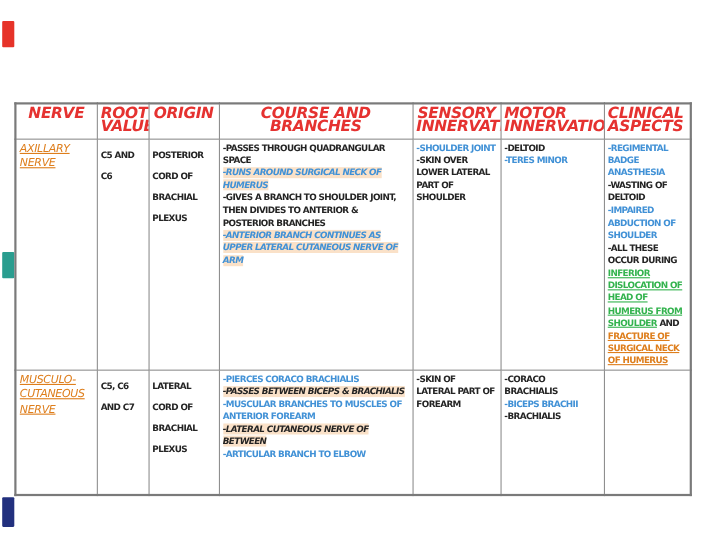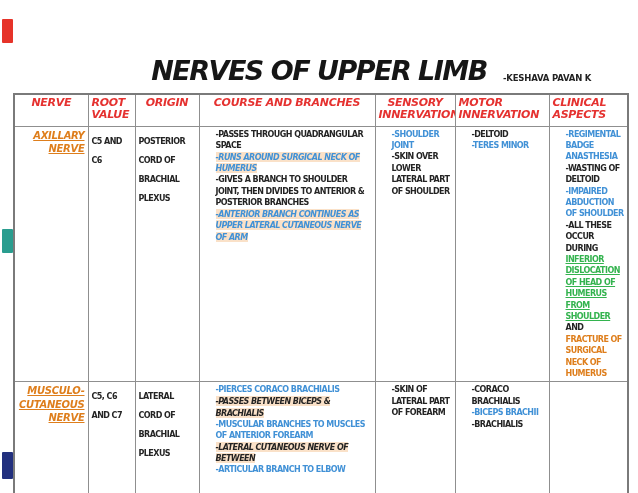--- a/index.html
+++ b/index.html
@@ -30,48 +30,44 @@
   
   table.nerves{
     position:absolute;left:13px;top:93px;width:614px;
     border-collapse:collapse;table-layout:fixed;
     border:2px solid #7a7a7a;
   }
   table.nerves th,table.nerves td{
     border:1px solid #8f8f8f;vertical-align:top;padding:2px 3px;overflow:hidden;
   }
   th.hdr{
-    color:#e53230;font-size:11px;font-weight:bold;letter-spacing:-0.3px;line-height:12px;
+    color:#e53230;font-size:14px;font-weight:bold;letter-spacing:-0.3px;line-height:12px;
     font-style:italic;
   }
   .cell-text{font-size:8px;letter-spacing:-0.55px;line-height:11.4px;font-weight:bold;}
-  .item{display:block;margin-left:13px;}
+  .item{display:block;}
   .run-k{color:#242424;}
   .run-b{color:#4191d6;}
   .run-g{color:#33b34e;text-decoration:underline;}
-  .run-o{color:#de7e1c;}
+  .run-o{color:#de7e1c;text-decoration:underline;}
   .hl{background:#fae1c8;padding:0.5px 0;font-style:italic;}
   .nerve-name{
-    color:#de7e1c;font-size:10px;font-weight:bold;font-style:italic;
-    text-decoration:underline;line-height:13.5px;letter-spacing:-0.3px;display:inline-block;text-align:right;
+    color:#de7e1c;font-size:10px;font-weight:normal;font-style:italic;
+    text-decoration:underline;line-height:13.5px;letter-spacing:-0.3px;display:inline-block;
   }
 </style>
 </head>
 <body>
 
 <div class="page">
 
   <div class="edge-marker m0" style="background: rgb(230, 51, 41);"></div>
   <div class="edge-marker m1" style="background: rgb(42, 157, 143);"></div>
   <div class="edge-marker m2" style="background: rgb(34, 48, 126);"></div>
 
-  <div class="titlebar">
-    <div class="title">NERVES OF UPPER LIMB</div>
-    <div class="author">-KESHAVA PAVAN K</div>
-  </div>
 
   <table class="nerves">
     <colgroup>
         <col style="width: 74px;">
         <col style="width: 47px;">
         <col style="width: 64px;">
         <col style="width: 176px;">
         <col style="width: 80px;">
         <col style="width: 94px;">
         <col style="width: 79px;">

